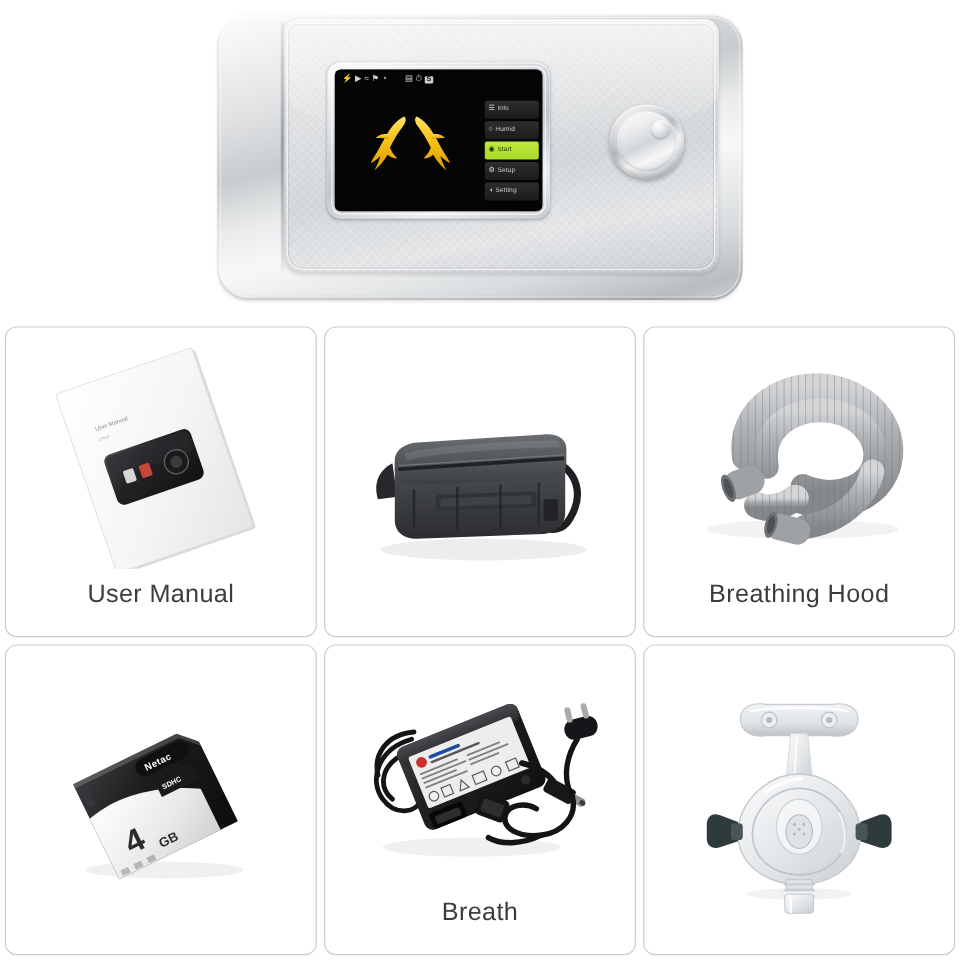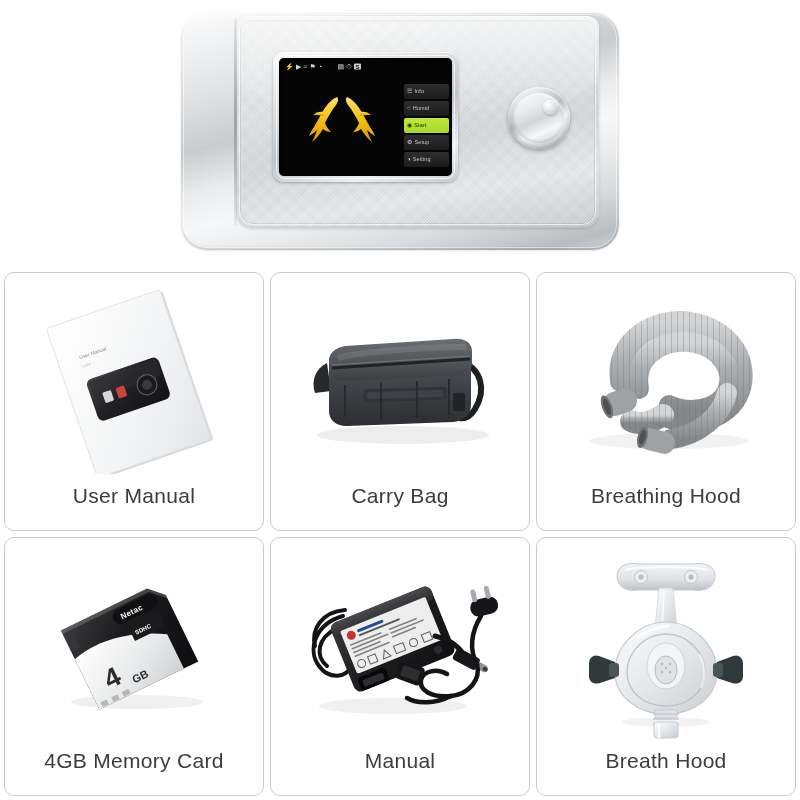--- a/index.html
+++ b/index.html
@@ -492,21 +492,20 @@
           <path d="M96 94 L96 130"></path>
           <path d="M132 92 L132 129"></path>
           <path d="M164 90 L164 126"></path>
         </g>
 
         <path d="M52 66 C70 60 140 55 180 55 L182 61 C140 61 72 66 54 72 Z" fill="#ffffff" opacity="0.10"></path>
 
         <rect x="168" y="104" width="12" height="18" rx="2" fill="#212326"></rect>
       </svg>
     </div>
-    <div class="card-label">Carry Bag</div>
   </div>
 
   <div class="card">
     <div class="card-media">
       <svg class="art" width="230" height="185" viewBox="0 0 230 185" aria-hidden="true">
         <defs>
           <linearGradient id="hoseG" x1="0" y1="0" x2="0" y2="1">
             <stop offset="0%" stop-color="#d3d5d7"></stop>
             <stop offset="38%" stop-color="#aeb1b4"></stop>
             <stop offset="100%" stop-color="#85888b"></stop>
@@ -585,21 +584,20 @@
           <g opacity="0.35">
             <rect x="60" y="128" width="7" height="5" fill="#55565a"></rect>
             <rect x="72" y="128" width="7" height="5" fill="#55565a"></rect>
             <rect x="84" y="128" width="7" height="5" fill="#55565a"></rect>
           </g>
 
           <path d="M56 46 L152 46 L166 60 L166 64 L152 50 L56 50 Z" fill="#ffffff" opacity="0.18"></path>
         </g>
       </svg>
     </div>
-    <div class="card-label">4GB Memory Card</div>
   </div>
 
   <div class="card">
     <div class="card-media">
       <svg class="art" width="230" height="185" viewBox="0 0 230 185" aria-hidden="true">
         <defs>
           <linearGradient id="brickG" x1="0" y1="0" x2="1" y2="1">
             <stop offset="0%" stop-color="#3d3d40"></stop>
             <stop offset="35%" stop-color="#222225"></stop>
             <stop offset="100%" stop-color="#101012"></stop>
@@ -688,21 +686,21 @@
           <rect x="190" y="33" width="5" height="13" rx="2.5" fill="#a8abae"></rect>
           <rect x="204" y="33" width="5" height="13" rx="2.5" fill="#a8abae"></rect>
         </g>
 
         <g transform="rotate(20 126 120)">
           <rect x="112" y="110" width="26" height="19" rx="4" fill="#151518"></rect>
           <rect x="116" y="114" width="18" height="11" rx="2" fill="#2e2e31"></rect>
         </g>
       </svg>
     </div>
-    <div class="card-label">Manual</div>
+    <div class="card-label">Breath</div>
   </div>
 
   <div class="card">
     <div class="card-media">
       <svg class="art" width="230" height="185" viewBox="0 0 230 185" aria-hidden="true">
         <defs>
           <linearGradient id="clearG" x1="0" y1="0" x2="1" y2="1">
             <stop offset="0%" stop-color="#fcfcfd"></stop>
             <stop offset="45%" stop-color="#e7eaec"></stop>
             <stop offset="100%" stop-color="#c9cdd1"></stop>
@@ -763,16 +761,15 @@
           <g stroke="#c5cacf" stroke-width="1.4" fill="none">
             <path d="M102 160 L128 160"></path>
             <path d="M102 165 L128 165"></path>
             <path d="M102 170 L128 170"></path>
           </g>
           <rect x="103" y="168" width="24" height="16" rx="3" fill="url(#clearG)" stroke="#c3c8cc" stroke-width="0.9"></rect>
           <path d="M108 170 L108 184" stroke="#ffffff" stroke-width="2" opacity="0.85"></path>
         </g>
       </svg>
     </div>
-    <div class="card-label">Breath Hood</div>
   </div>
 
 </div>
 
 </body></html>

